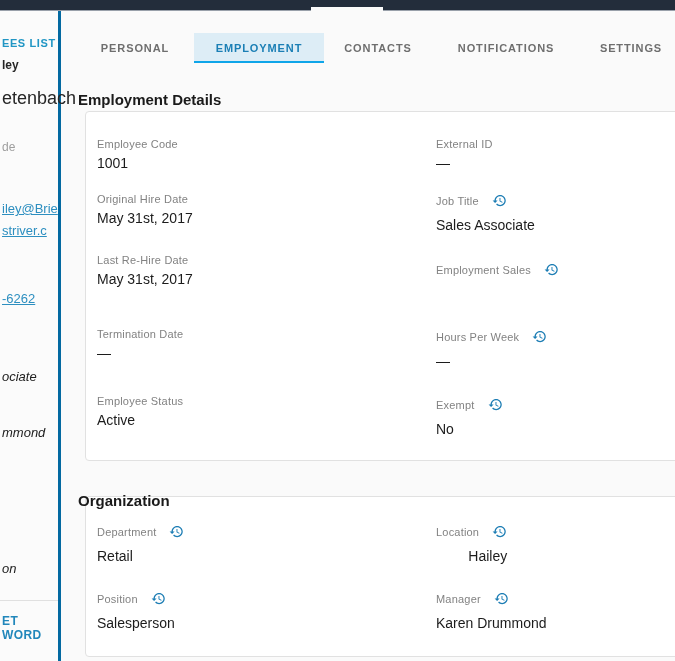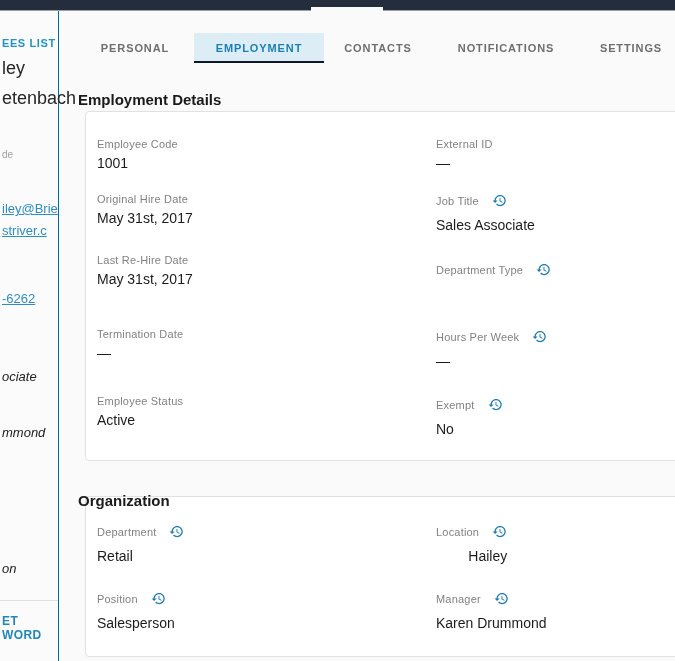--- a/index.html
+++ b/index.html
@@ -6,43 +6,43 @@
   body{
     width:675px;height:661px;position:relative;overflow:hidden;
     background:#fafafa;
     font-family:"Liberation Sans","DejaVu Sans",sans-serif;
     -webkit-font-smoothing:antialiased;
   }
   
   .topbar{position:absolute;left:0;top:0;width:675px;height:10px;background:#232d3b;border-bottom:1px solid #99a0aa;z-index:5;}
   .topbar-notch{position:absolute;left:311px;top:7px;width:72px;height:6px;background:#fafafa;z-index:6;}
   
-  .sidebar{position:absolute;left:0;top:11px;width:58px;height:650px;background:#fbfbfb;border-right:1px solid #0369a1;z-index:2;}
+  .sidebar{position:absolute;left:0;top:11px;width:58px;height:650px;background:#fbfbfb;border-right:3px solid #0369a1;z-index:2;}
   .sb{position:absolute;left:2px;white-space:nowrap;}
   .sb-back{top:26px;color:#2196c4;font-size:11px;font-weight:700;letter-spacing:.6px;}
-  .sb-name1{top:47px;color:#262626;font-size:18px;font-weight:400;}
+  .sb-name1{top:47px;color:#262626;font-size:12px;font-weight:700;}
   .sb-name2{top:77px;color:#262626;font-size:18px;font-weight:500;}
-  .sb-label{top:138px;color:#9e9e9e;font-size:10px;}
+  .sb-label{top:129px;color:#9e9e9e;font-size:12px;}
   .sb-link{color:#2d8fc0;font-size:13px;text-decoration:underline;cursor:pointer;}
   .sb-email1{top:190px;}
   .sb-email2{top:212px;}
   .sb-phone{top:280px;}
   .sb-text{color:#212121;font-size:13px;font-style:italic;}
   .sb-job{top:358px;}
   .sb-mgr{top:414px;}
   .sb-loc{top:550px;}
   .sb-divider{position:absolute;left:0;top:589px;width:58px;height:1px;background:#e0e0e0;}
   .sb-reset{color:#2187bb;font-size:12px;font-weight:700;letter-spacing:.4px;cursor:pointer;}
   .sb-reset1{top:603px;}
   .sb-reset2{top:617px;}
   
   .tab{position:absolute;top:33px;height:30px;line-height:30px;text-align:center;
        font-size:11px;font-weight:600;letter-spacing:.9px;color:#6e6e6e;cursor:pointer;z-index:3;}
   .tab-personal{left:99px;width:72px;}
-  .tab-employment{left:194px;width:130px;background:#ddedf6;color:#1b7fb5;border-bottom:2px solid #0f172a;box-sizing:border-box;}
+  .tab-employment{left:194px;width:130px;background:#ddedf6;color:#1b7fb5;border-bottom:2px solid #0ea5e9;box-sizing:border-box;}
   .tab-contacts{left:342px;width:72px;}
   .tab-notifications{left:454px;width:104px;}
   .tab-settings{left:597px;width:68px;}
   
   .section-title{position:absolute;left:78px;font-size:15px;font-weight:700;color:#1a1a1a;z-index:3;}
   .st-employment{top:91px;}
   .st-organization{top:476px;margin-top:16px;}
   .card{position:absolute;left:85px;width:600px;background:#ffffff;border:1px solid #e1e1e1;border-radius:4px;box-sizing:border-box;z-index:1;}
   .card-employment{top:111px;height:350px;}
   .card-organization{top:496px;height:161px;}
@@ -113,21 +113,21 @@
   <div class="fvalue">Sales Associate</div>
 </div>
 <div class="field" style="left:97px;top:252px;">
   <div class="labelrow">
       <span class="flabel">Last Re-Hire Date</span>
     </div>
   <div class="fvalue">May 31st, 2017</div>
 </div>
 <div class="field hist" style="left:436px;top:262px;">
   <div class="labelrow">
-    <span class="flabel">Department Type</span>
+    <span class="flabel">Employment Sales</span>
     <svg class="hicon" viewBox="0 0 24 24" fill="#1c7db4">
         <path d="M13 3c-4.97 0-9 4.03-9 9H1l3.89 3.89.07.14L9 12H6c0-3.87 3.13-7 7-7s7 3.13 7 7-3.13 7-7 7c-1.93 0-3.68-.79-4.94-2.06l-1.42 1.42C8.27 19.99 10.51 21 13 21c4.97 0 9-4.03 9-9s-4.03-9-9-9zm-1 5v5l4.28 2.54.72-1.21-3.5-2.08V8H12z"></path>
       </svg>
   </div>
 </div>
 <div class="field" style="left:97px;top:326px;">
   <div class="labelrow">
       <span class="flabel">Termination Date</span>
     </div>
   <div class="fvalue">—</div>

